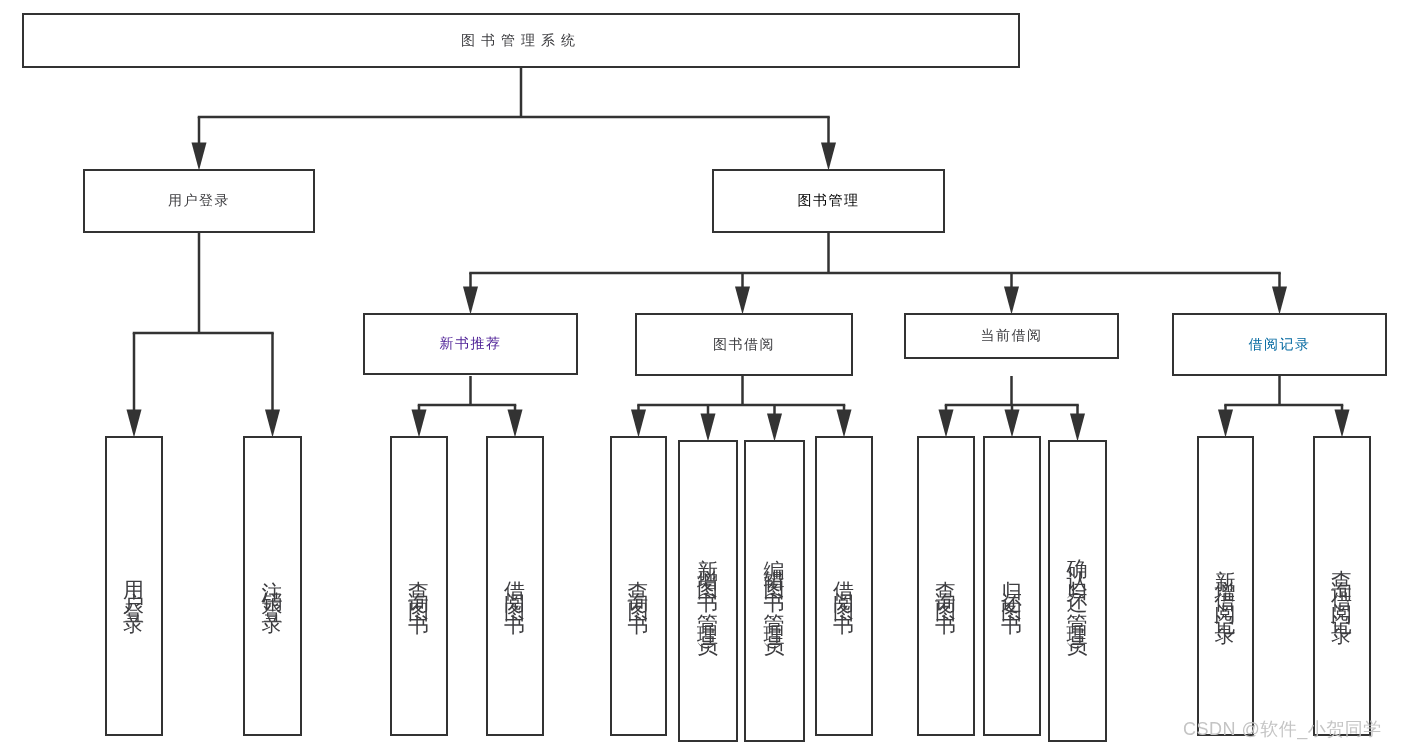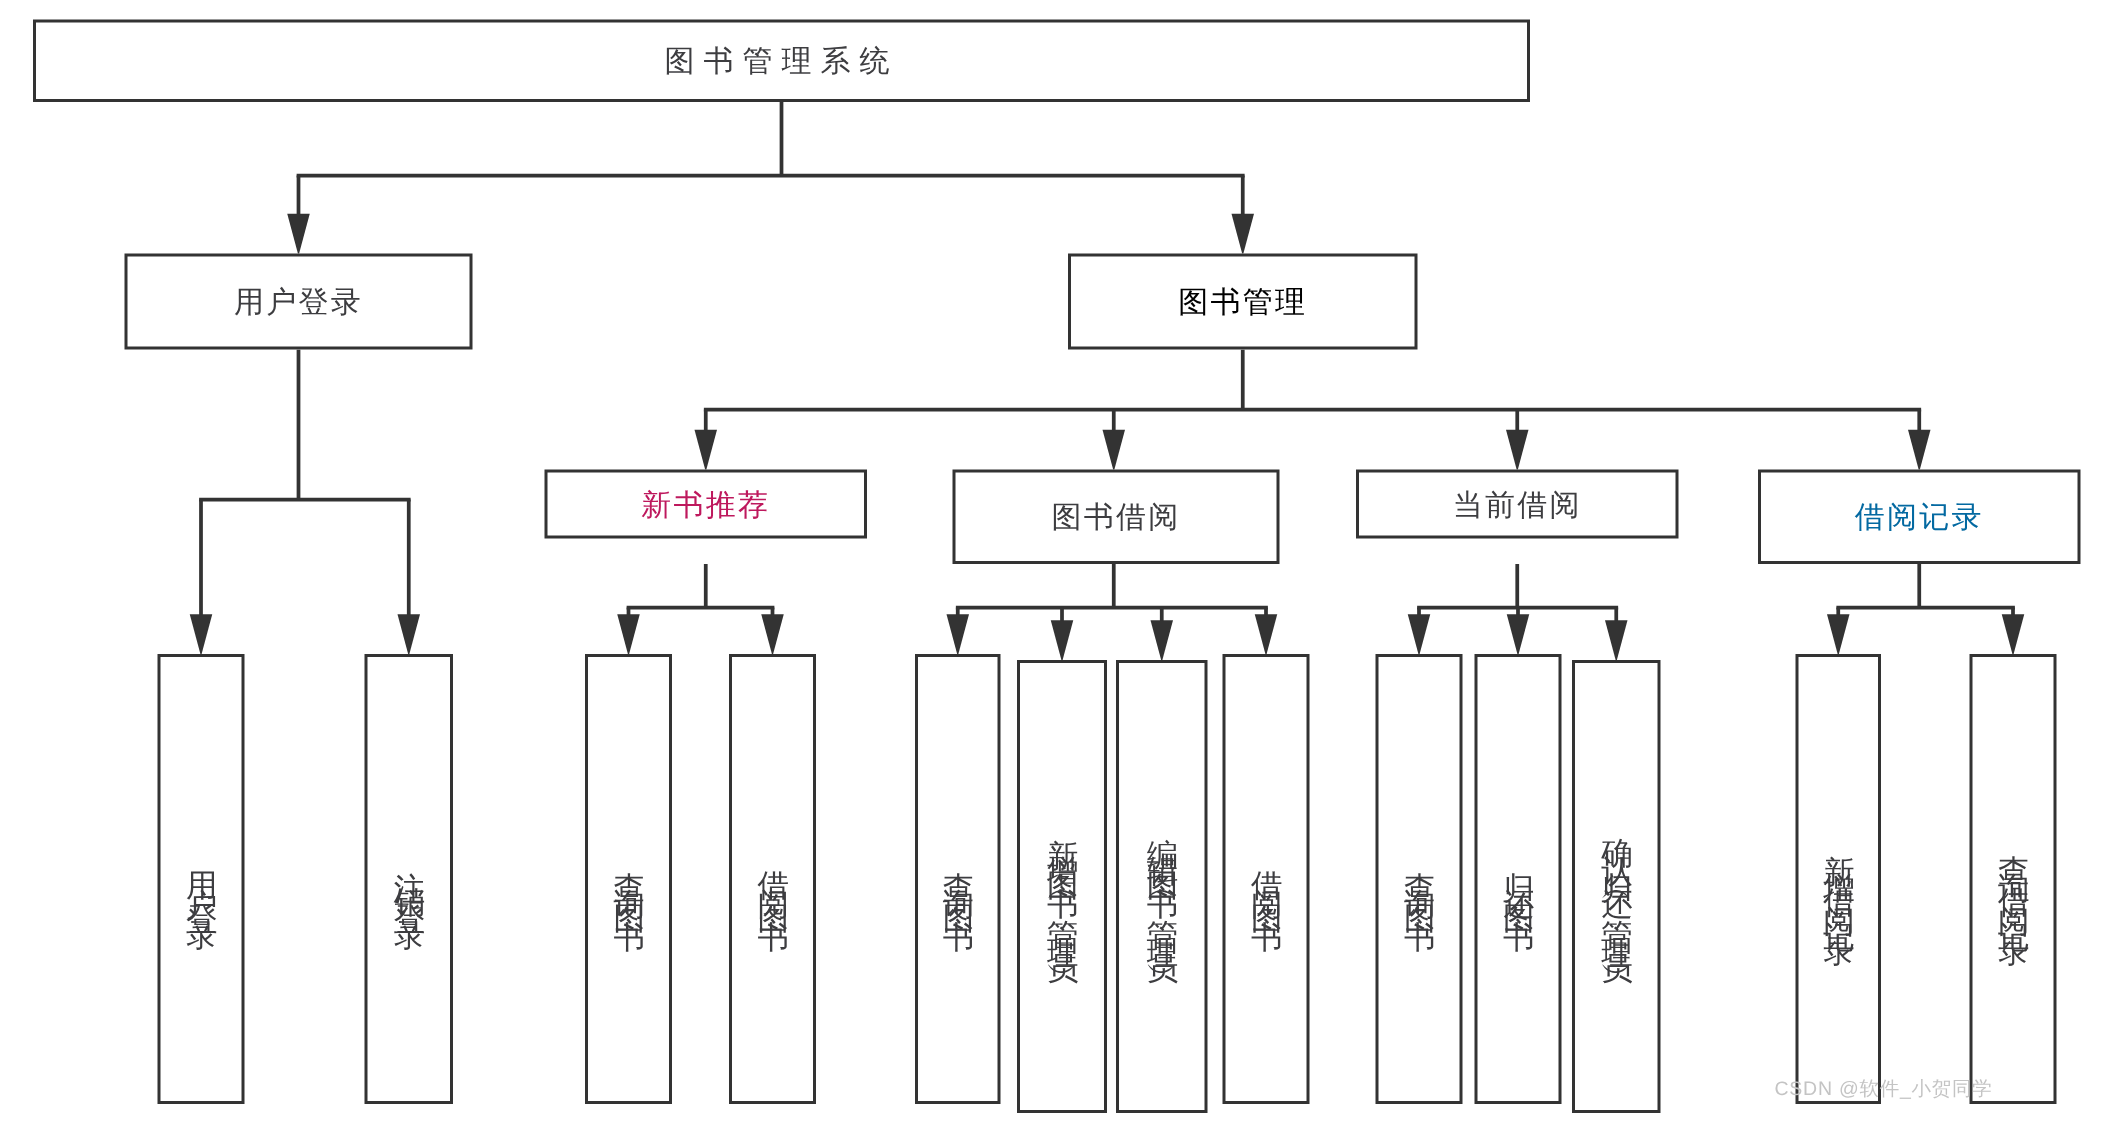--- a/index.html
+++ b/index.html
@@ -29,39 +29,39 @@
     border: 2.5px solid #333333;
     background: #ffffff;
     color: #3d3d40;
     display: flex;
     align-items: center;
     justify-content: center;
     z-index: 2;
     text-align: center;
   }
   .node.horizontal {
-    font-size: 20px;
+    font-size: 14px;
     letter-spacing: 1.5px;
     white-space: nowrap;
   }
   .node.horizontal.root {
     letter-spacing: 6px;
   }
   .node.vertical {
     writing-mode: vertical-rl;
     text-orientation: mixed;
     font-size: 21px;
     letter-spacing: 11px;
     line-height: 1;
   }
   .watermark {
     position: absolute;
     left: 1183px;
     top: 717px;
-    font-size: 13px;
+    font-size: 18px;
     letter-spacing: 0.5px;
     color: #c4c4c4;
     z-index: 5;
     white-space: nowrap;
   }
 </style>
 </head>
 <body>
 
 <div class="canvas" style="background: rgb(255, 255, 255);">
@@ -116,21 +116,21 @@
       <line x1="1224.25" y1="405" x2="1343.25" y2="405" stroke="#333333" stroke-width="2.5"></line>
       <line x1="1225.5" y1="405" x2="1225.5" y2="412" stroke="#333333" stroke-width="2.5"></line>
       <polygon points="1218,409.5 1233,409.5 1225.5,437.5" fill="#333333"></polygon>
       <line x1="1342" y1="405" x2="1342" y2="412" stroke="#333333" stroke-width="2.5"></line>
       <polygon points="1334.5,409.5 1349.5,409.5 1342,437.5" fill="#333333"></polygon>
     </svg>
   <div id="nodes-layer">
       <div class="node horizontal root" style="left: 22px; top: 13px; width: 998px; height: 55px; border-color: rgb(51, 51, 51); color: rgb(61, 61, 64);">图书管理系统</div>
       <div class="node horizontal" style="left: 83px; top: 169px; width: 232px; height: 64px; border-color: rgb(51, 51, 51); color: rgb(61, 61, 64);">用户登录</div>
       <div class="node horizontal" style="left: 712px; top: 169px; width: 233px; height: 64px; border-color: rgb(51, 51, 51); color: #000000;">图书管理</div>
-      <div class="node horizontal" style="left: 363px; top: 313px; width: 215px; height: 46px; border-color: rgb(51, 51, 51); color: #be185d;">新书推荐</div>
+      <div class="node horizontal" style="left: 363px; top: 313px; width: 215px; height: 62px; border-color: rgb(51, 51, 51); color: #4c1d95;">新书推荐</div>
       <div class="node horizontal" style="left: 635px; top: 313px; width: 218px; height: 63px; border-color: rgb(51, 51, 51); color: rgb(61, 61, 64);">图书借阅</div>
       <div class="node horizontal" style="left: 904px; top: 313px; width: 215px; height: 46px; border-color: rgb(51, 51, 51); color: rgb(61, 61, 64); text-align: right;">当前借阅</div>
       <div class="node horizontal" style="left: 1172px; top: 313px; width: 215px; height: 63px; border-color: rgb(51, 51, 51); color: #0369a1;">借阅记录</div>
       <div class="node vertical" style="left: 105px; top: 436px; width: 58px; height: 300px; border-color: rgb(51, 51, 51); color: rgb(61, 61, 64);">用户登录</div>
       <div class="node vertical" style="left: 243px; top: 436px; width: 59px; height: 300px; border-color: rgb(51, 51, 51); color: rgb(61, 61, 64);">注销登录</div>
       <div class="node vertical" style="left: 390px; top: 436px; width: 58px; height: 300px; border-color: rgb(51, 51, 51); color: rgb(61, 61, 64);">查询图书</div>
       <div class="node vertical" style="left: 486px; top: 436px; width: 58px; height: 300px; border-color: rgb(51, 51, 51); color: rgb(61, 61, 64);">借阅图书</div>
       <div class="node vertical" style="left: 610px; top: 436px; width: 57px; height: 300px; border-color: rgb(51, 51, 51); color: rgb(61, 61, 64);">查询图书</div>
       <div class="node vertical" style="left: 678px; top: 440px; width: 60px; height: 302px; border-color: rgb(51, 51, 51); color: rgb(61, 61, 64);">新增图书（管理员）</div>
       <div class="node vertical" style="left: 744px; top: 440px; width: 61px; height: 302px; border-color: rgb(51, 51, 51); color: rgb(61, 61, 64);">编辑图书（管理员）</div>

